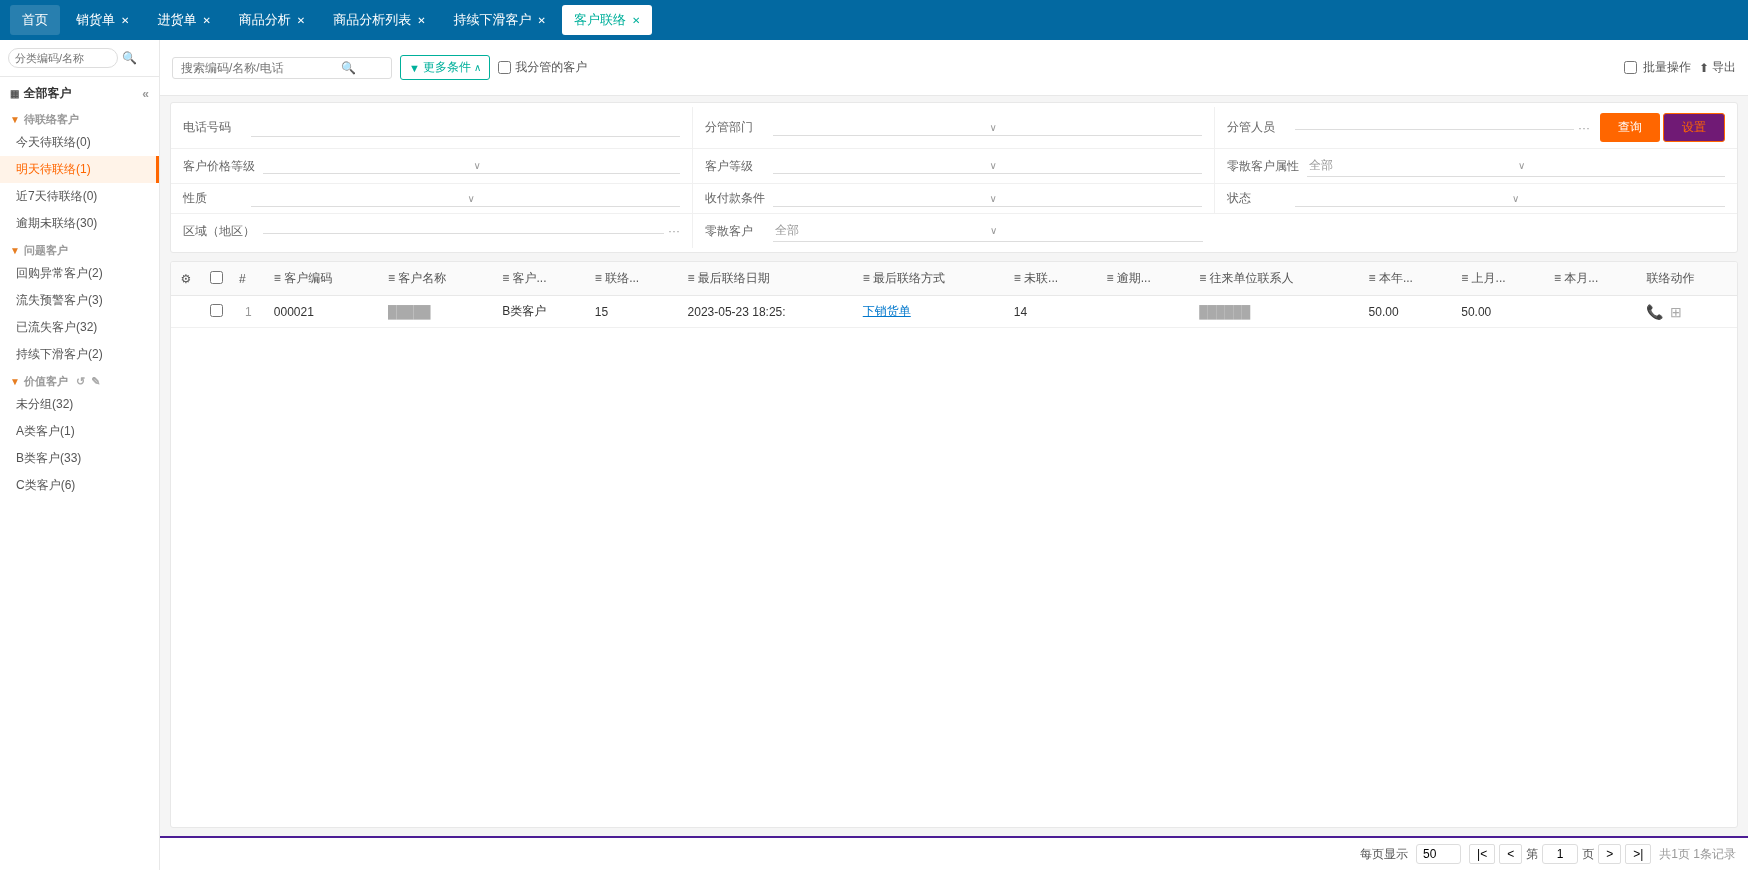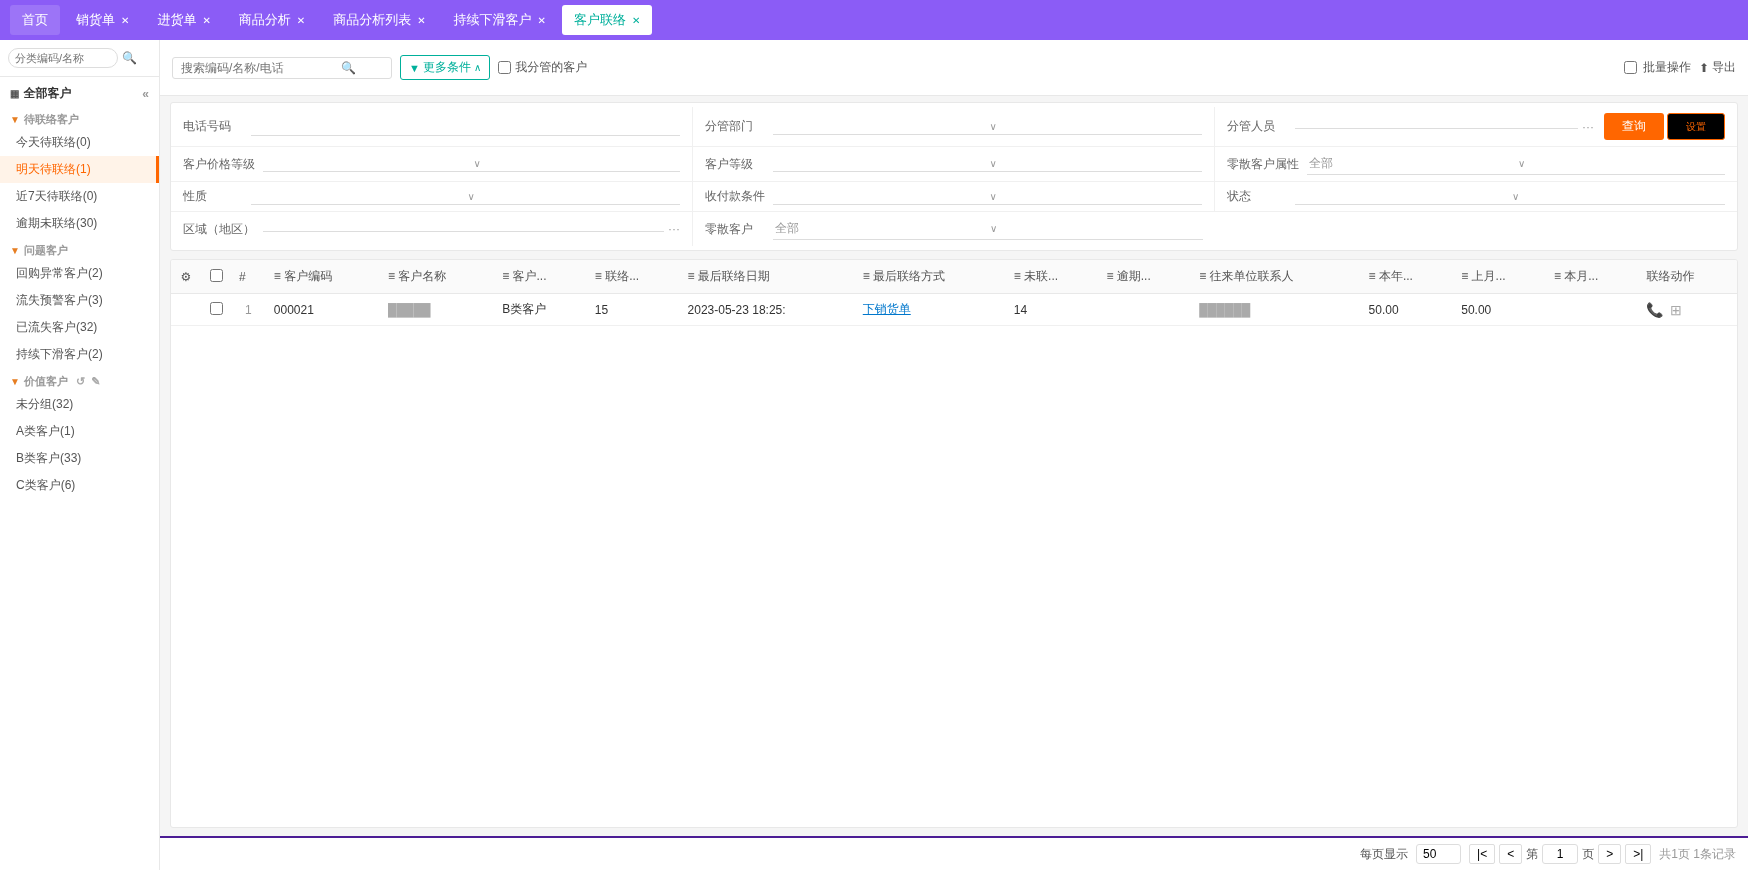--- a/index.html
+++ b/index.html
@@ -1,19 +1,19 @@
 <!DOCTYPE html>
 <html><head>
   <meta charset="utf-8">
   <style>
     * { margin: 0; padding: 0; box-sizing: border-box; }
     body { font-family: 'Microsoft YaHei', sans-serif; font-size: 12px; background: #f5f5f5; color: #333; width: 1748px; min-height: 870px; overflow-x: hidden; }
 
     
-    .top-nav { display: flex; align-items: center; background: #8b5cf6; height: 40px; padding: 0 10px; gap: 4px; }
+    .top-nav { display: flex; align-items: center; background: #0369a1; height: 40px; padding: 0 10px; gap: 4px; }
     .nav-item { color: #fff; padding: 6px 12px; cursor: pointer; border-radius: 3px; font-size: 13px; white-space: nowrap; display: flex; align-items: center; gap: 4px; }
     .nav-item.home { background: rgba(255,255,255,0.15); }
     .nav-item.active { background: #fff; color: #00b09b; }
     .nav-close { font-size: 10px; color: inherit; cursor: pointer; margin-left: 2px; }
 
     
     .layout { display: flex; height: calc(870px - 40px); }
 
     
     .sidebar { width: 160px; background: #fff; border-right: 1px solid #e8e8e8; overflow-y: auto; flex-shrink: 0; }
@@ -65,21 +65,21 @@
     .filter-row-inner { display: grid; grid-template-columns: 1fr 1fr 1fr; gap: 0; }
     .f-cell { display: flex; align-items: center; padding: 6px 12px; border-right: 1px solid #f0f0f0; }
     .f-cell:last-child { border-right: none; }
     .f-label { color: #666; white-space: nowrap; margin-right: 8px; min-width: 60px; }
     .f-input { border: none; border-bottom: 1px solid #ddd; outline: none; flex: 1; font-size: 12px; padding: 2px; background: transparent; }
     .f-select { display: flex; align-items: center; border-bottom: 1px solid #ddd; flex: 1; cursor: pointer; padding: 2px; }
     .f-select span { flex: 1; color: #999; }
     .f-select .arr { color: #999; font-size: 10px; margin-left: 4px; }
     .f-separator { border-bottom: 1px solid #f0f0f0; }
     .query-btn { background: #ff6600; color: #fff; border: none; border-radius: 3px; padding: 5px 18px; cursor: pointer; font-size: 12px; }
-    .set-btn { background: #000000; color: #ff6600; border: 1px solid #ff6600; border-radius: 3px; padding: 5px 18px; cursor: pointer; font-size: 10px; }
+    .set-btn { background: #701a75; color: #ff6600; border: 1px solid #ff6600; border-radius: 3px; padding: 5px 18px; cursor: pointer; font-size: 12px; }
     .action-col { display: flex; gap: 6px; align-items: center; }
     .icon-btn { background: none; border: none; cursor: pointer; color: #aaa; font-size: 14px; }
   </style>
 </head>
 <body>
 
 <div class="top-nav">
   <div class="nav-item home">
     <span>首页</span>
   </div>

